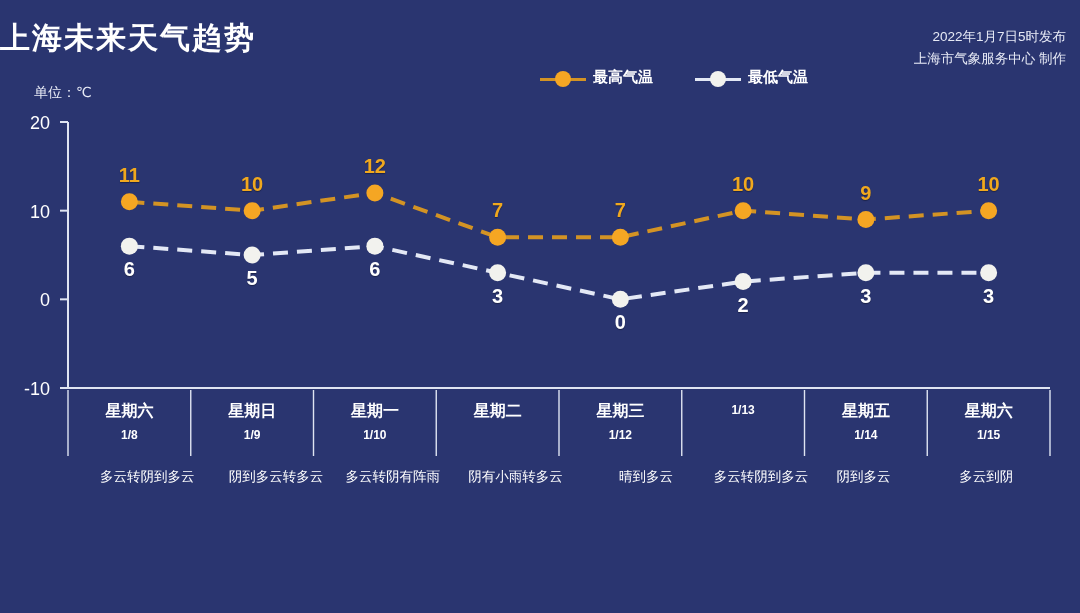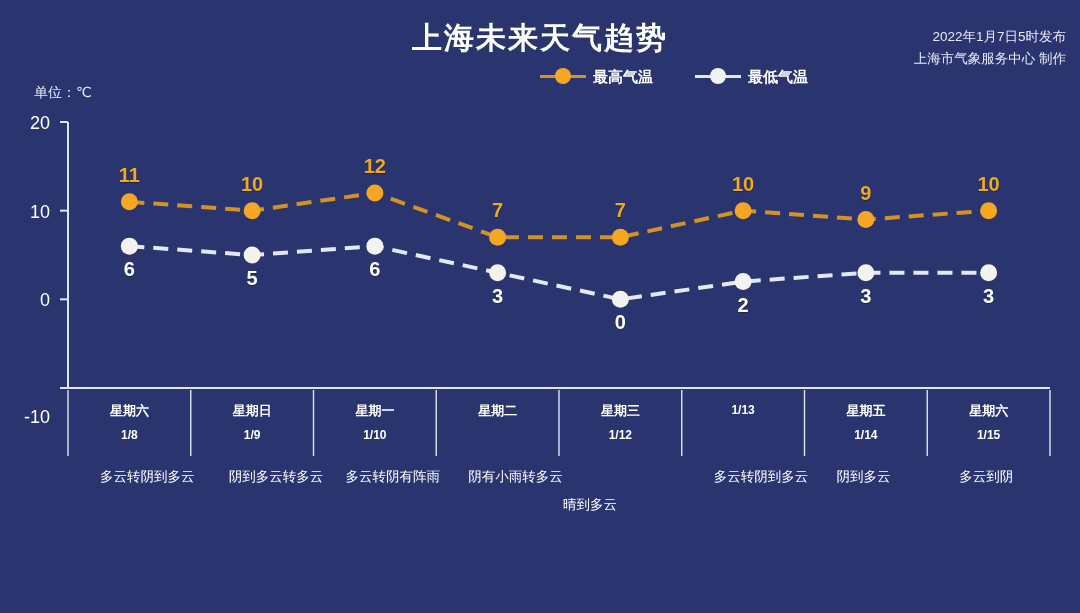--- a/index.html
+++ b/index.html
@@ -7,35 +7,34 @@
     width: 1080px; height: 613px;
     background: #2a3570;
     font-family: "Liberation Sans", "DejaVu Sans", sans-serif;
     overflow: hidden;
   }
   #root { position: relative; width: 1080px; height: 613px; background:#2a3570; }
 
   
   .title {
     position: absolute; left: 0; top: 18px; width: 1080px;
-    text-align: center;
     font-size: 30px; font-weight: bold; color: #ffffff;
     letter-spacing: 2px;
   }
   .pub-block {
     position: absolute; right: 14px; top: 26px;
     text-align: right; color: #e6e9f5; font-size: 13.5px; line-height: 22px;
   }
 
   
   .legend {
     position: absolute; left: 540px; top: 68px;
     display: flex; align-items: center; gap: 42px;
   }
-  .legend-item { display: flex; align-items: flex-start; gap: 7px; }
+  .legend-item { display: flex; align-items: flex-end; gap: 7px; }
   .legend-mark { position: relative; width: 46px; height: 16px; }
   .legend-mark .lline {
     position: absolute; left: 0; top: 7px; width: 46px; height: 3px;
   }
   .legend-mark .ldot {
     position: absolute; left: 15px; top: 0px; width: 16px; height: 16px;
     border-radius: 50%;
   }
   .lg-hi .lline { background: #d39324; }
   .lg-hi .ldot  { background: #f5a623; }
@@ -62,21 +61,21 @@
     text-align: center; width: 60px; transform: translateX(-30px);
     text-shadow: 0 1px 1px rgba(0,0,0,.35);
   }
   .val-hi { color: #f0a81e; }
   .val-lo { color: #ffffff; }
 
   
   .day-cell {
     position: absolute; text-align: center; color: #ffffff;
   }
-  .day-name { font-size: 13px; font-weight: bold; line-height: 25px; }
+  .day-name { font-size: 16px; font-weight: bold; line-height: 25px; }
   .day-date { font-size: 12px; font-weight: bold; line-height: 25px; }
   .day-desc {
     position: absolute; color: #ffffff; font-size: 13.5px;
     line-height: 22px; text-align: left;
   }
 </style>
 </head>
 <body>
 
 <div id="root">
@@ -158,21 +157,21 @@
       <div class="val-label val-lo" style="left: 497.625px; top: 284.733px;">3</div>
       <div class="val-label val-lo" style="left: 620.375px; top: 311.333px;">0</div>
       <div class="val-label val-lo" style="left: 743.125px; top: 293.6px;">2</div>
       <div class="val-label val-lo" style="left: 865.875px; top: 284.733px;">3</div>
       <div class="val-label val-lo" style="left: 988.625px; top: 284.733px;">3</div>
     </div>
   <div id="yticks-layer">
       <div class="ytick" style="left: 10px; top: 113px;">20</div>
       <div class="ytick" style="left: 10px; top: 201.667px;">10</div>
       <div class="ytick" style="left: 10px; top: 290.333px;">0</div>
-      <div class="ytick" style="left: 10px; top: 379px; margin-top: 28px;">-10</div>
+      <div class="ytick" style="left: 10px; top: 379px;">-10</div>
     </div>
   <div id="days-layer">
       <div class="day-cell" style="left: 68px; top: 398px; width: 122.75px;">
         <div class="day-name">星期六</div>
         <div class="day-date">1/8</div>
       </div>
       <div class="day-desc" style="left: 100px; top: 466px; width: 100.75px;">多云转阴到多云</div>
       <div class="day-cell" style="left: 190.75px; top: 398px; width: 122.75px;">
         <div class="day-name">星期日</div>
         <div class="day-date">1/9</div>
@@ -184,21 +183,21 @@
       </div>
       <div class="day-desc" style="left: 345.5px; top: 466px; width: 100.75px;">多云转阴有阵雨</div>
       <div class="day-cell" style="left: 436.25px; top: 398px; width: 122.75px;">
         <div class="day-name">星期二</div>
       </div>
       <div class="day-desc" style="left: 468.25px; top: 466px; width: 100.75px;">阴有小雨转多云</div>
       <div class="day-cell" style="left: 559px; top: 398px; width: 122.75px;">
         <div class="day-name">星期三</div>
         <div class="day-date">1/12</div>
       </div>
-      <div class="day-desc" style="left: 563px; top: 466px; width: 100.75px; margin-top: 28px;">晴到多云</div>
+      <div class="day-desc" style="left: 619px; top: 466px; width: 100.75px;">晴到多云</div>
       <div class="day-cell" style="left: 681.75px; top: 398px; width: 122.75px;">
         <div class="day-date">1/13</div>
       </div>
       <div class="day-desc" style="left: 713.75px; top: 466px; width: 100.75px;">多云转阴到多云</div>
       <div class="day-cell" style="left: 804.5px; top: 398px; width: 122.75px;">
         <div class="day-name">星期五</div>
         <div class="day-date">1/14</div>
       </div>
       <div class="day-desc" style="left: 836.5px; top: 466px; width: 100.75px;">阴到多云</div>
       <div class="day-cell" style="left: 927.25px; top: 398px; width: 122.75px;">

